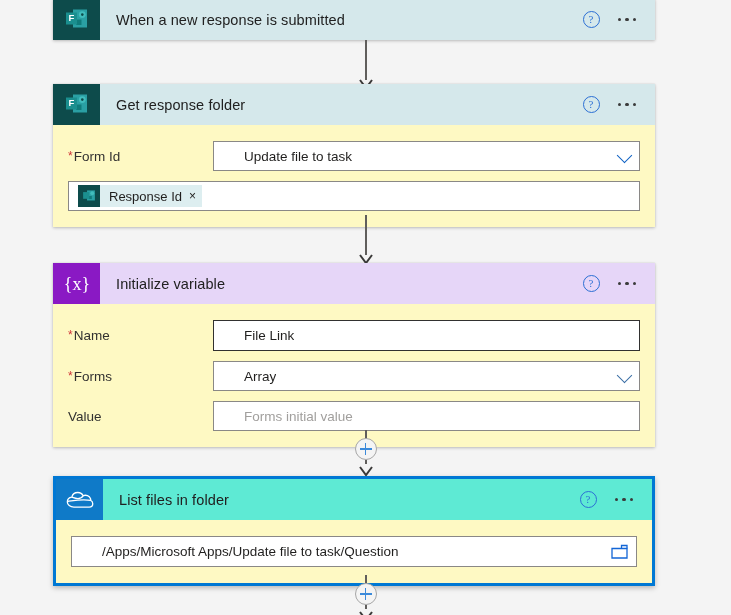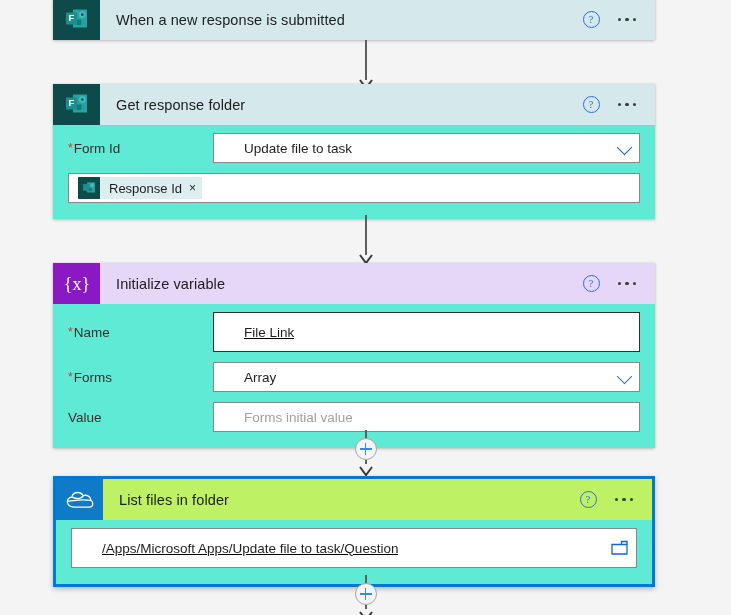--- a/index.html
+++ b/index.html
@@ -31,21 +31,21 @@
   }
 
   .card-header {
     position: relative;
     height: 41px;
     display: flex;
     align-items: center;
   }
   .card-header.forms   { background: #d5e8eb; }
   .card-header.variable{ background: #e6d6f8; }
-  .card-header.onedrive{ background: #bef264; align-items: center; }
+  .card-header.onedrive{ background: #5eead4; align-items: center; }
 
   .icon-block {
     width: 47px;
     height: 41px;
     flex: 0 0 47px;
     display: flex;
     align-items: center;
     justify-content: center;
   }
   .icon-block.forms    { background: #0d4b4b; }
@@ -84,21 +84,21 @@
     padding: 4px 2px;
   }
   .dots i {
     display: block;
     width: 3.5px; height: 3.5px;
     border-radius: 50%;
     background: #3b3b3b;
   }
 
   
-  .card-body { padding: 8px 15px 16px 15px; background:#5eead4; }
+  .card-body { padding: 16px 15px 16px 15px; background:#fef9c3; }
   .field-row {
     display: flex;
     align-items: center;
     margin-bottom: 10px;
     min-height: 30px;
   }
   .field-row:last-child { margin-bottom: 0; }
   .field-label {
     width: 145px;
     flex: 0 0 145px;
@@ -111,21 +111,21 @@
   .field-control {
     flex: 1 1 auto;
     position: relative;
     border: 1px solid #8a8886;
     background: #ffffff;
     height: 30px;
     display: flex;
     align-items: center;
     padding: 0 8px;
   }
-  .field-control.tall { height: 40px; text-decoration: underline; }
+  .field-control.tall { height: 31px; }
   .field-control.focused { border-color: #323130; }
   .field-value {
     font-size: 13.5px;
     color: #201f1e;
     white-space: nowrap;
     overflow: hidden;
     margin-left: 22px;
   }
   .field-value.placeholder { color: #a19f9d; }
 

